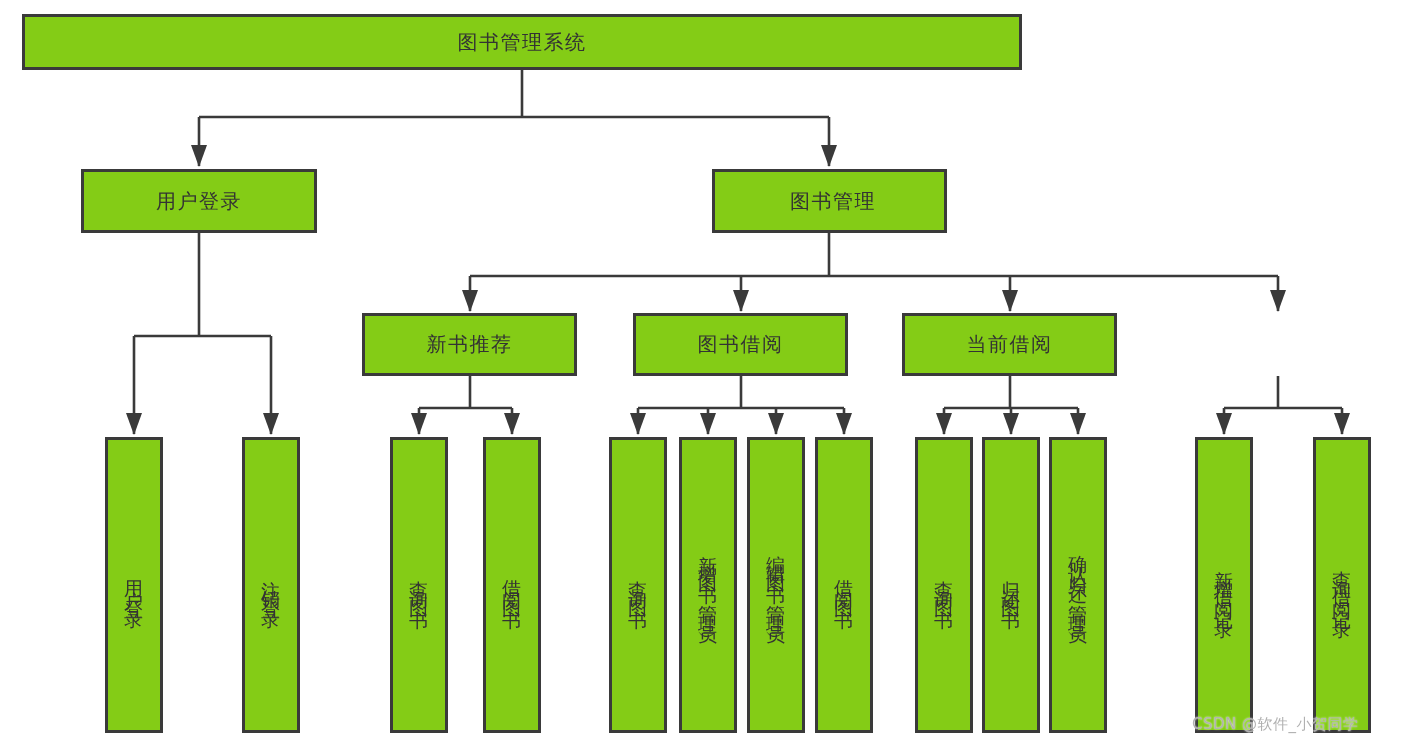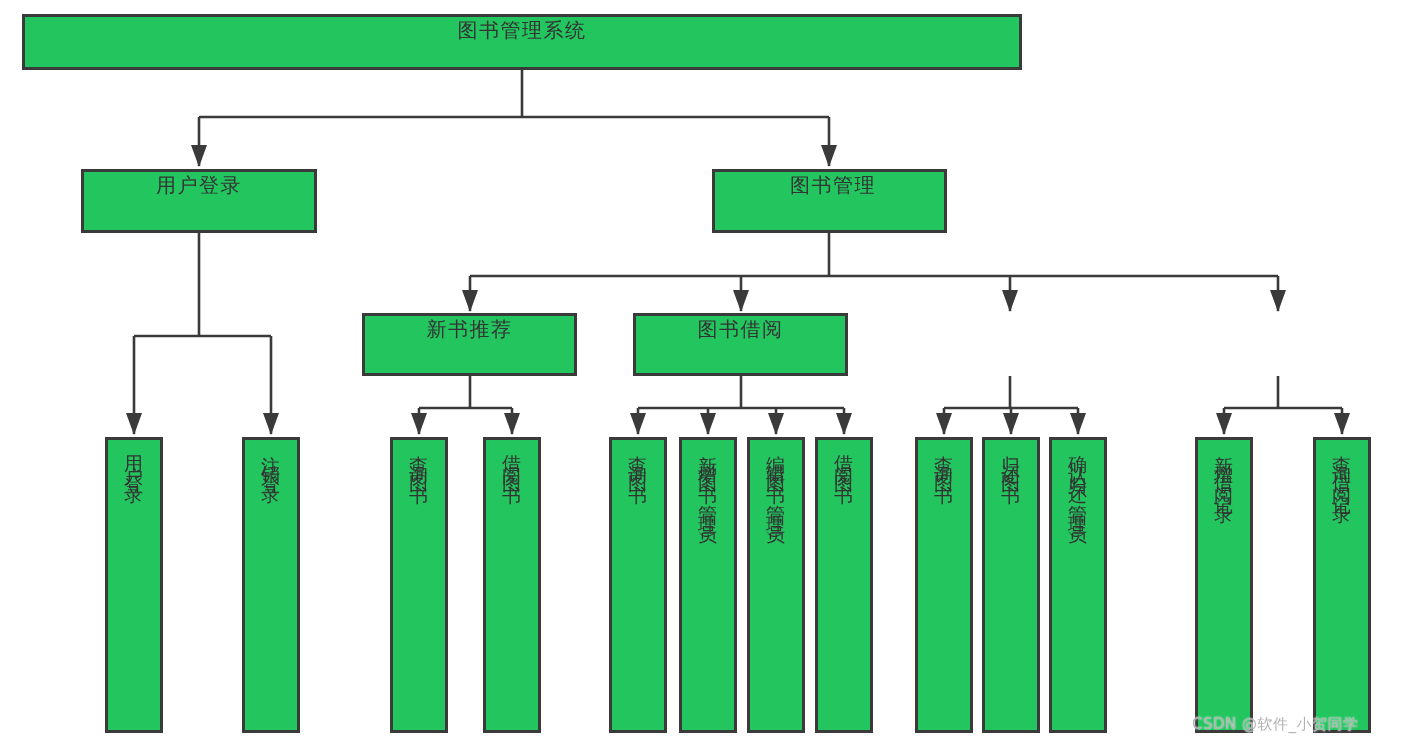--- a/index.html
+++ b/index.html
@@ -8,23 +8,23 @@
     position:relative;
     background:#ffffff;
     font-family:"DejaVu Sans","Liberation Sans",sans-serif;
     overflow:hidden;
   }
   .stage { position:absolute; inset:0; width:1405px; height:747px; }
   svg.wires { position:absolute; left:0; top:0; z-index:1; }
   svg.wires path.wire { stroke:#3a3a3a; stroke-width:2.6; fill:none; }
   .node {
     position:absolute;
-    background:#22c55e;
+    background:#84cc16;
     border:3px solid #3a3a3a;
-    display:flex; justify-content:center;
+    display:flex; align-items:center; justify-content:center;
     color:#333333;
     z-index:2;
   }
   .node.h { font-size:20px; letter-spacing:1.5px; }
   .node.v { font-size:19px; }
   .node.v .lbl {
     writing-mode:vertical-rl;
     text-orientation:mixed;
     letter-spacing:10px;
     line-height:1;
@@ -120,20 +120,23 @@
   <div class="node h" style="left:712px; top:169px; width:235px; height:64px;padding-left:7px;">
     <span class="lbl">图书管理</span>
   </div>
 
   <div class="node h" style="left:362px; top:313px; width:215px; height:63px;">
     <span class="lbl">新书推荐</span>
   </div>
   <div class="node h" style="left:633px; top:313px; width:215px; height:63px;">
     <span class="lbl">图书借阅</span>
   </div>
+  <div class="node h" style="left:902px; top:313px; width:215px; height:63px;">
+    <span class="lbl">当前借阅</span>
+  </div>
 
   <div class="node v" style="left:105px; top:437px; width:58px; height:296px;">
     <span class="lbl">用户登录</span>
   </div>
   <div class="node v" style="left:242px; top:437px; width:58px; height:296px;">
     <span class="lbl">注销登录</span>
   </div>
 
   <div class="node v" style="left:390px; top:437px; width:58px; height:296px;">
     <span class="lbl">查询图书</span>

